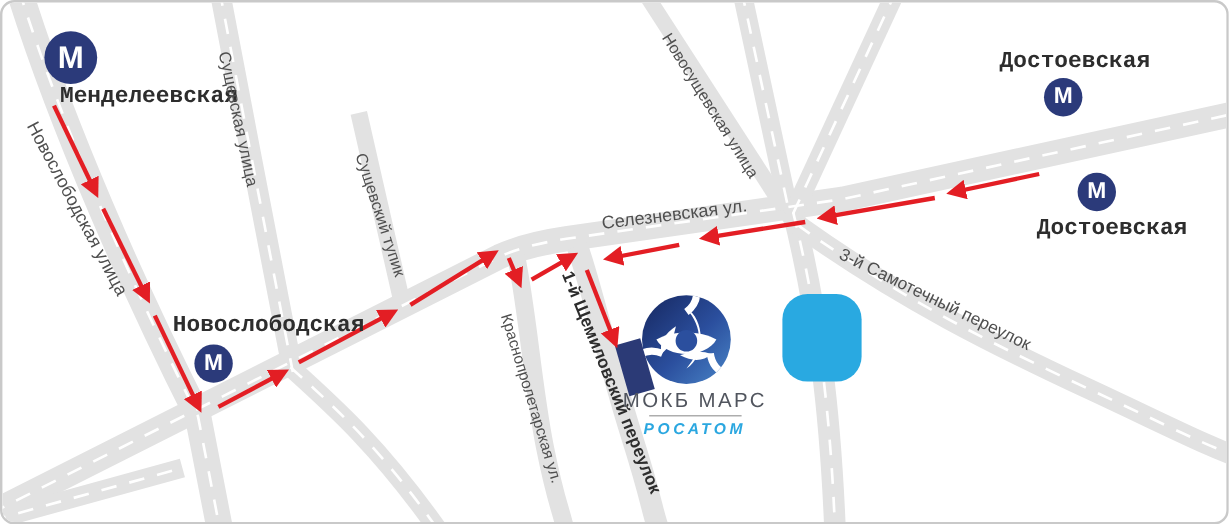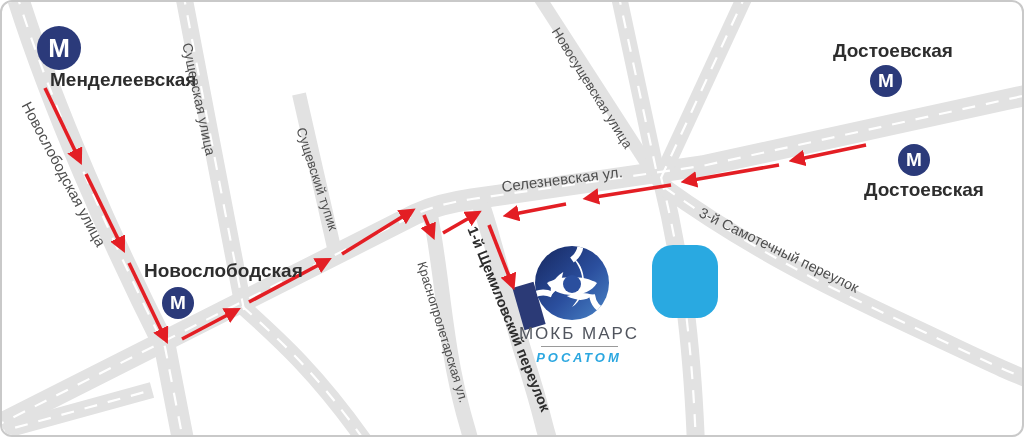--- a/index.html
+++ b/index.html
@@ -3,21 +3,21 @@
 <meta charset="utf-8">
 <style>
   html,body{margin:0;padding:0;background:#ffffff;font-family:"Liberation Sans","DejaVu Sans",sans-serif;}
   .map{position:relative;width:1020px;height:433px;border:2px solid #c9c9c9;border-radius:12px;overflow:hidden;background:#fff;}
   .map svg.base{position:absolute;left:0;top:0;}
   .road{stroke:#e2e2e2;fill:none;}
   .cline{stroke:#ffffff;stroke-width:2.2;fill:none;stroke-dasharray:13 11;}
   .arrow{stroke:#e31e24;stroke-width:3.6;fill:none;}
   .lbl{position:absolute;white-space:nowrap;color:#4f4f4f;font-size:14px;}
   .lbl.rot{transform-origin:center;}
-  .station-lbl{position:absolute;white-space:nowrap;font-weight:bold;color:#2d2d2d;font-size:19px;}
+  .station-lbl{position:absolute;white-space:nowrap;font-weight:bold;color:#2d2d2d;font-size:19px;font-family:Liberation Mono, monospace;}
   .m-icon{position:absolute;background:#2b3a7a;color:#fff;border-radius:50%;display:flex;align-items:center;justify-content:center;font-weight:bold;}
   .m-big{width:44px;height:44px;font-size:26px;}
   .m-small{width:32px;height:32px;font-size:19px;}
   .org-name{position:absolute;left:577px;top:322px;transform:translateX(-50%);font-size:17px;font-weight:400;color:#51555e;letter-spacing:2px;white-space:nowrap;}
   .org-divider{position:absolute;left:539px;top:344px;width:77px;height:1px;background:#9a9a9a;}
   .org-brand{position:absolute;left:577px;top:348px;transform:translateX(-50%);font-size:13px;font-weight:bold;color:#2ba7e0;letter-spacing:3px;white-space:nowrap;font-style:italic;}
 </style>
 </head>
 <body>
 

